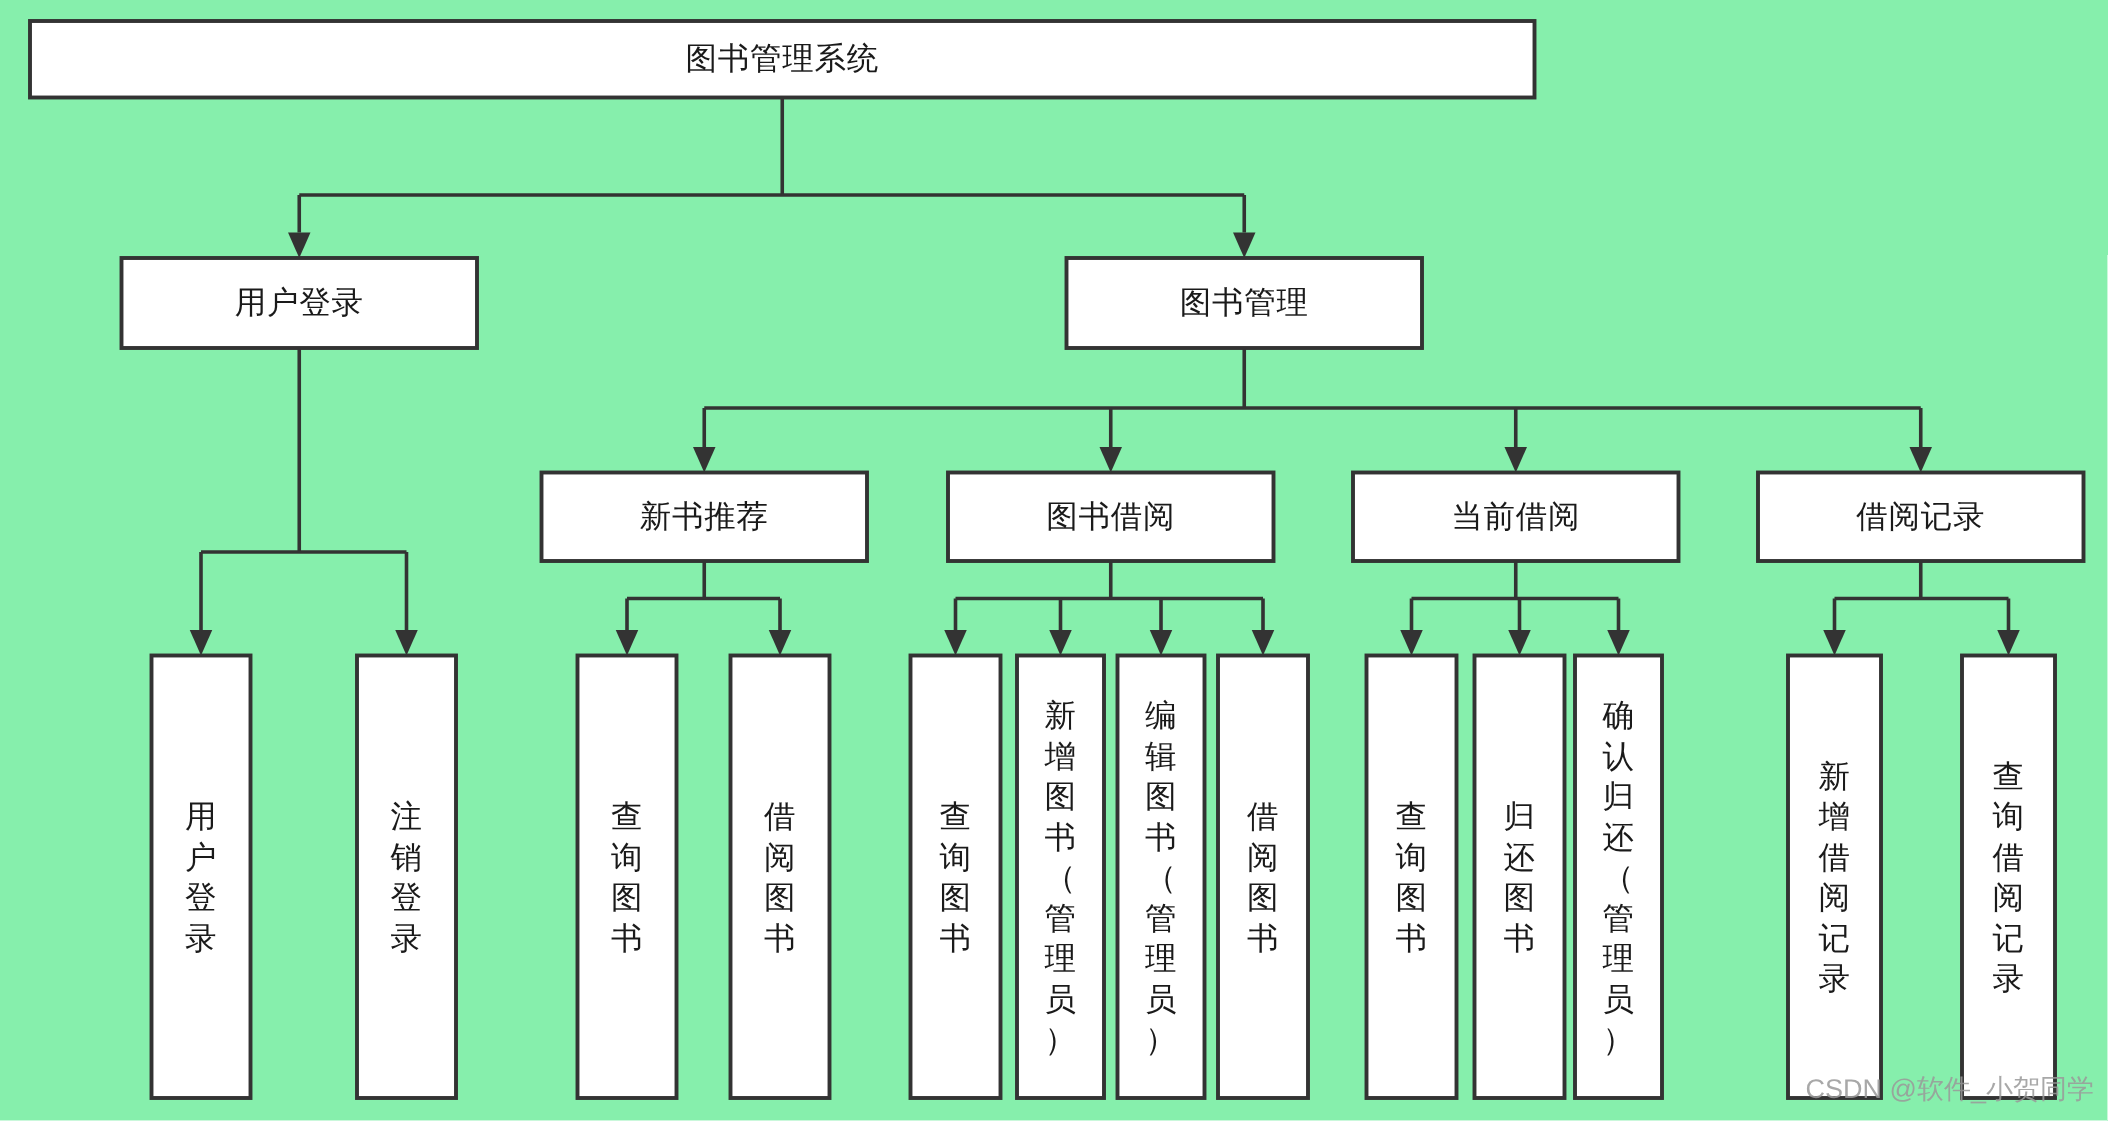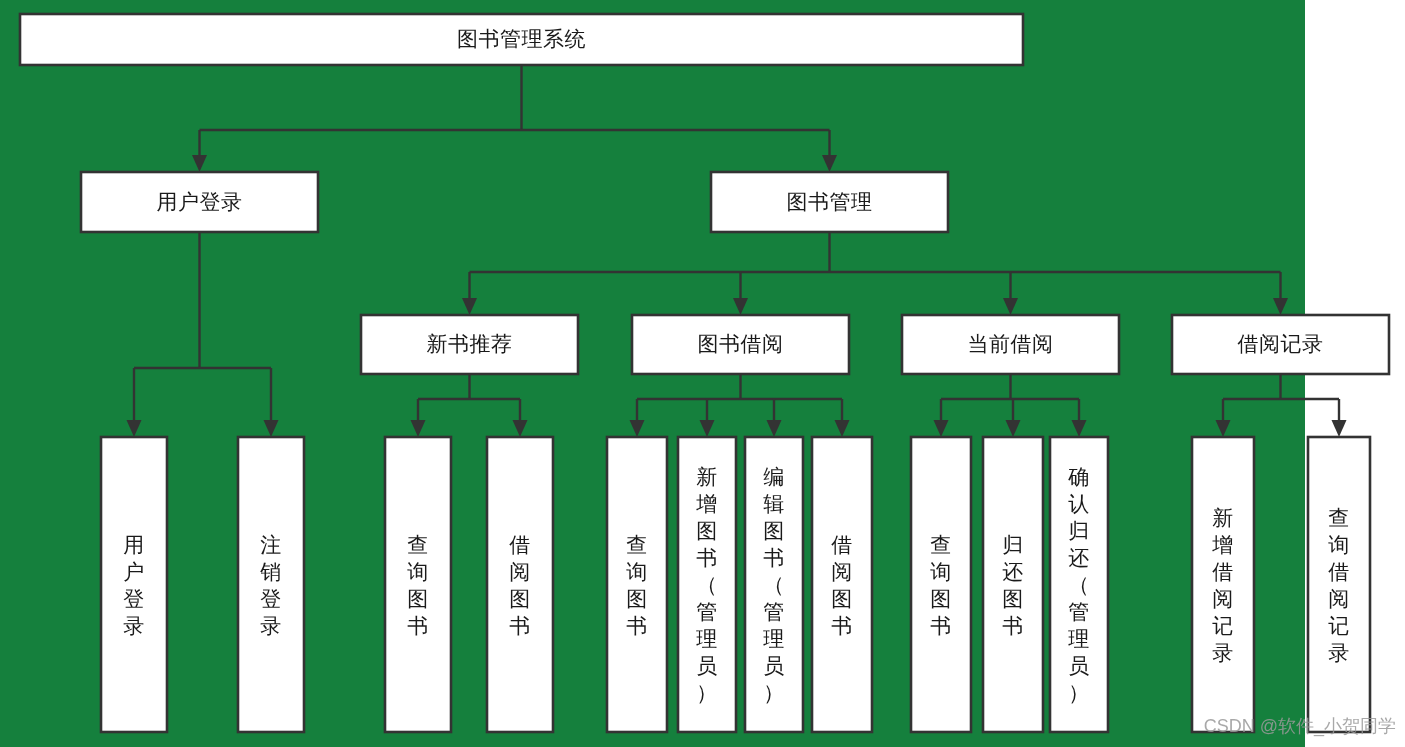--- a/index.html
+++ b/index.html
@@ -9,23 +9,23 @@
     background: #ffffff;
   }
   body {
     width: 1405px;
     height: 747px;
     overflow: hidden;
     font-family: "Liberation Sans", "DejaVu Sans", sans-serif;
   }
   #diagram-root {
     position: relative;
-    width: 1305px;
+    width: 1405px;
     height: 747px;
-    background: #15803d;
+    background: #86efac;
   }
   svg.flowchart {
     position: absolute;
     left: 0;
     top: 0;
     width: 1405px;
     height: 747px;
     display: block;
   }
   .node-rect {

